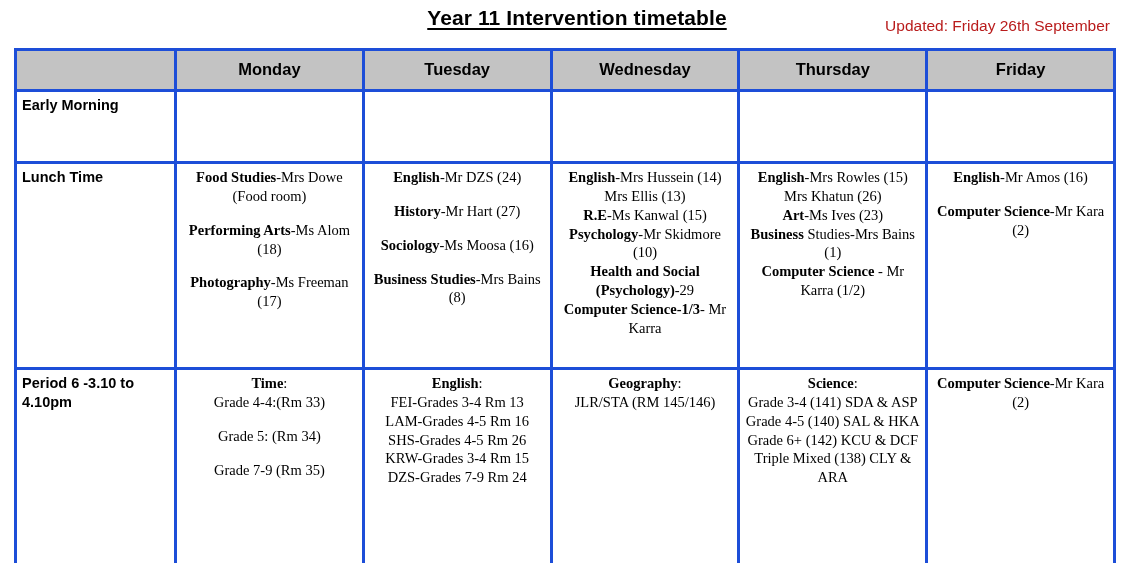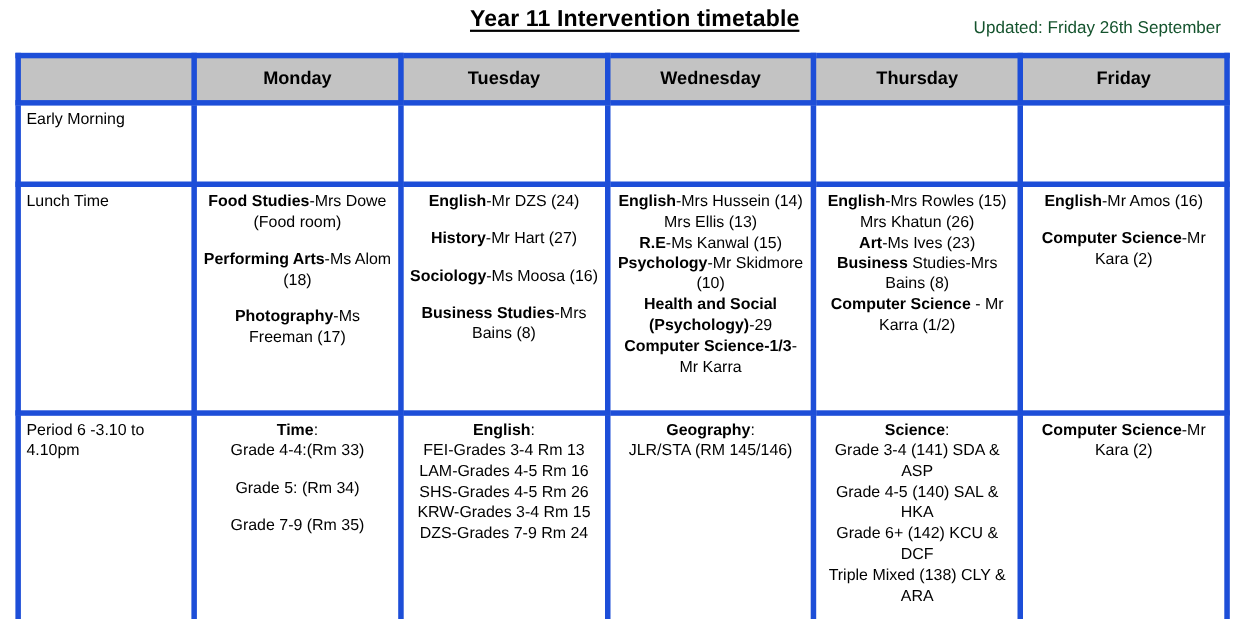--- a/index.html
+++ b/index.html
@@ -36,38 +36,38 @@
     letter-spacing: 0.1px;
     text-decoration: underline;
     text-underline-offset: 3px;
     padding-left: 28px;
   }
   .updated-note {
     position: absolute;
     right: 16px;
     top: 17px;
     font-size: 15.5px;
-    color: #14532d;
+    color: #b91c1c;
     white-space: nowrap;
   }
   
   .tt-wrap {
     position: absolute;
     left: 14px;
     top: 48px;
     width: 1099px;
   }
   table.timetable {
     border-collapse: collapse;
     table-layout: fixed;
     width: 1099px;
     border: 1px solid #808080;
   }
   table.timetable td {
-    border: 5px solid #1d4ed8;
+    border: 3px solid #1d4ed8;
     vertical-align: top;
     padding: 4px 5px 13px 5px;
     font-size: 14.5px;
     line-height: 1.30;
     background: #ffffff;
   }
   col.c-label { width: 160px; }
   col.c-day   { width: 187.8px; }
 
   
@@ -79,31 +79,32 @@
     height: 30px;
     vertical-align: middle;
     padding-top: 4px;
     padding-bottom: 4px;
   }
   tr.head-row td.corner { background: #c3c3c3; }
 
   
   td.rowlabel {
     background: #c3c3c3;
-    font-weight: normal;
+    font-weight: bold;
     font-size: 14.5px;
     text-align: left;
     vertical-align: top;
     padding-top: 6px;
     padding-left: 6px;
     line-height: 1.33;
   }
   
   td.daycell {
     text-align: center;
+    font-family: Liberation Serif, serif;
   }
   td.daycell .ln { display: block; }
   td.daycell .gap { display: block; height: 15px; }
   .b { font-weight: bold; }
 
   
   tr.r-early td { height: 52px; }
   tr.r-lunch td { height: 186px; }
   tr.r-p6 td    { height: 202px; }
 </style>
@@ -167,21 +168,21 @@
           <td class="daycell">
               <span class="ln"><span class="b">English</span><span>-Mrs Hussein (14) Mrs Ellis (13)</span></span>
               <span class="ln"><span class="b">R.E</span><span>-Ms Kanwal (15)</span></span>
               <span class="ln"><span class="b">Psychology</span><span>-Mr Skidmore (10)</span></span>
               <span class="ln"><span class="b">Health and Social (Psychology)</span><span>-29</span></span>
               <span class="ln"><span class="b">Computer Science-1/3</span><span>- Mr Karra</span></span>
             </td>
           <td class="daycell">
               <span class="ln"><span class="b">English</span><span>-Mrs Rowles (15) Mrs Khatun (26)</span></span>
               <span class="ln"><span class="b">Art</span><span>-Ms Ives (23)</span></span>
-              <span class="ln"><span class="b">Business</span><span> Studies-Mrs Bains (8)</span></span>
+              <span class="ln"><span class="b">Business</span><span> Studies-Mrs Bains (1)</span></span>
               <span class="ln"><span class="b">Computer Science</span><span> - Mr Karra (1/2)</span></span>
             </td>
           <td class="daycell">
               <span class="ln"><span class="b">English</span><span>-Mr Amos (16)</span></span>
               <span class="gap"></span>
               <span class="ln"><span class="b">Computer Science</span><span>-Mr Kara (2)</span></span>
             </td>
         </tr>
 
         <tr class="r-p6">

